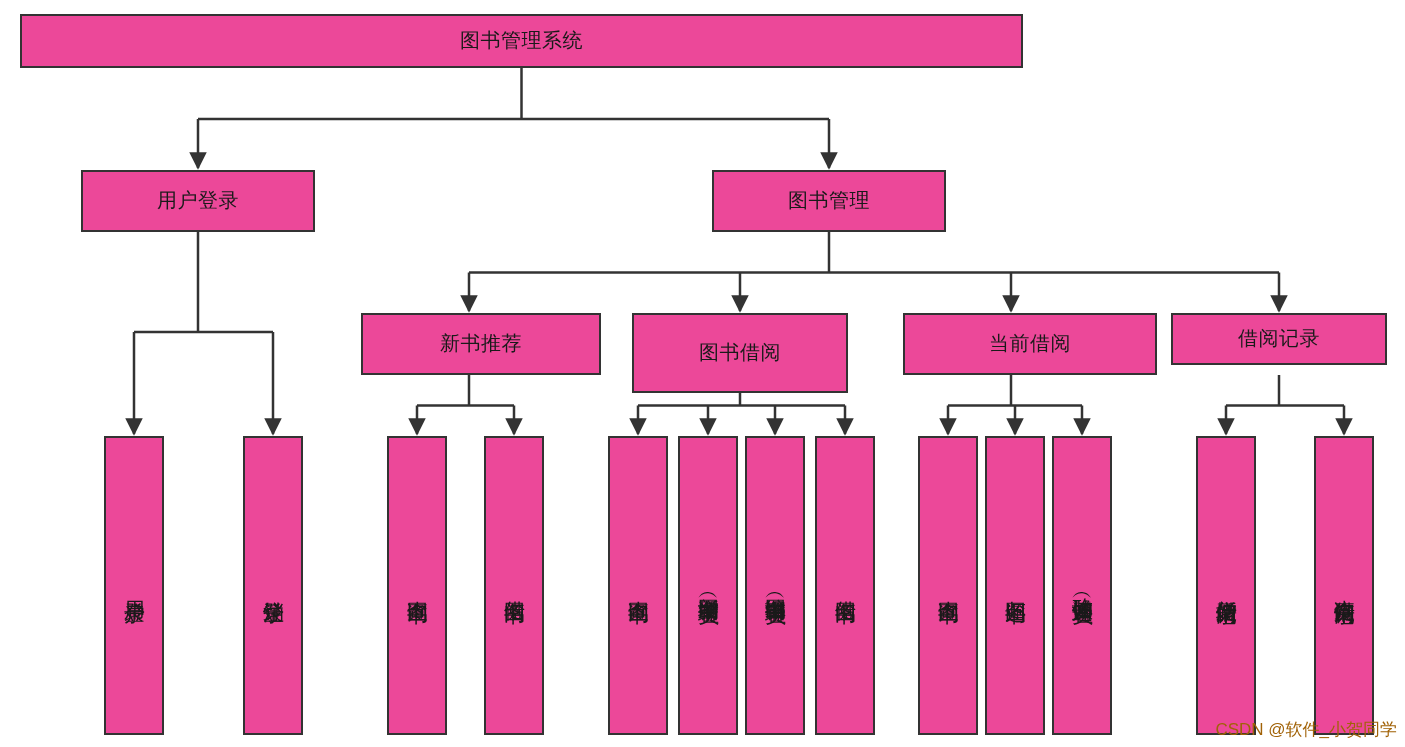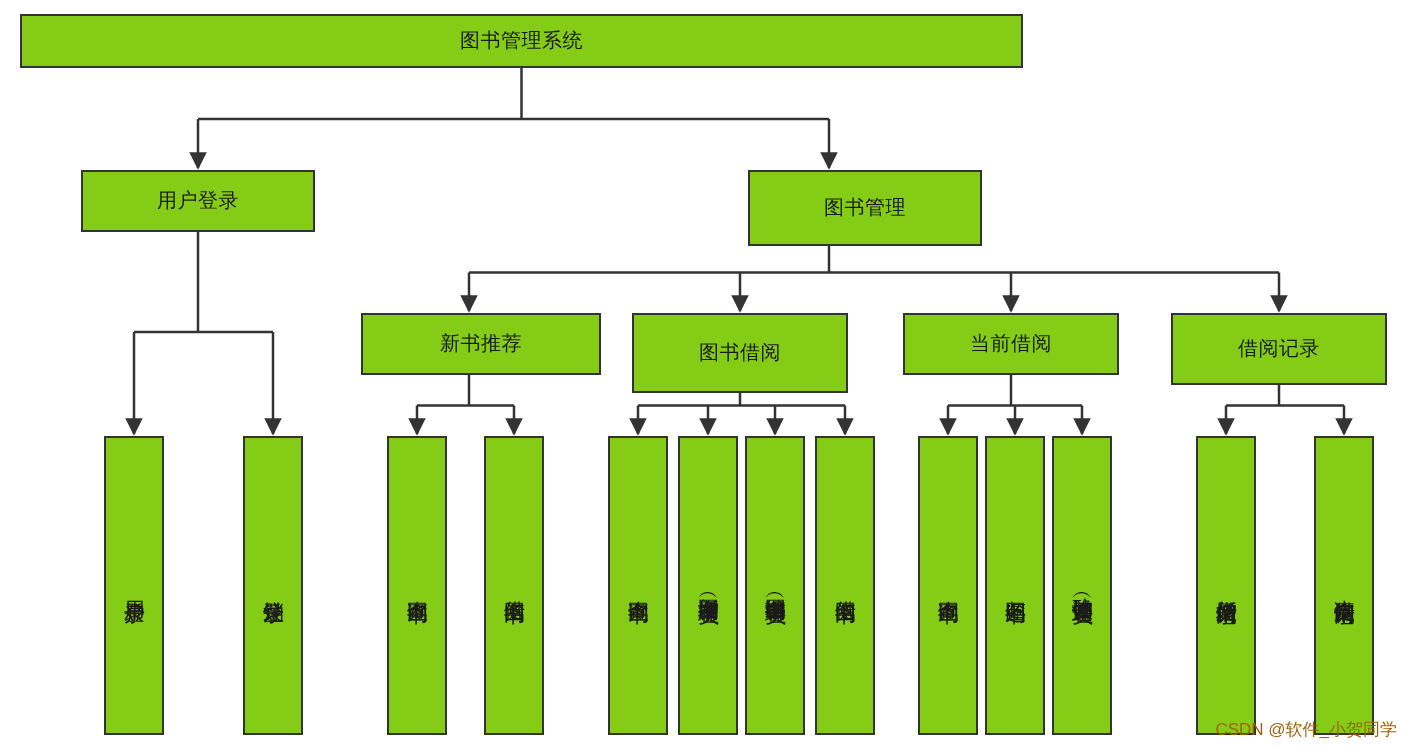--- a/index.html
+++ b/index.html
@@ -18,21 +18,21 @@
     position: absolute;
     left: 0;
     top: 0;
     width: 1405px;
     height: 747px;
   }
   .node {
     position: absolute;
     box-sizing: border-box;
     border: 2px solid #333333;
-    background: #84cc16;
+    background: #ec4899;
     display: flex;
     align-items: center;
     justify-content: center;
     z-index: 2;
   }
   .node .label {
     color: #1a1a1a;
     font-size: 20px;
     line-height: 1.28;
     letter-spacing: 0.5px;
@@ -109,33 +109,33 @@
     </g>
 </svg>
 
 <div id="nodes-layer">
     <div class="node" style="left: 20px; top: 14px; width: 1003px; height: 54px;">
       <span class="label">图书管理系统</span>
     </div>
     <div class="node" style="left: 81px; top: 170px; width: 234px; height: 62px;">
       <span class="label">用户登录</span>
     </div>
-    <div class="node" style="left: 748px; top: 170px; width: 234px; height: 76px;">
+    <div class="node" style="left: 712px; top: 170px; width: 234px; height: 62px;">
       <span class="label">图书管理</span>
     </div>
     <div class="node" style="left: 361px; top: 313px; width: 240px; height: 62px;">
       <span class="label">新书推荐</span>
     </div>
     <div class="node" style="left: 632px; top: 313px; width: 216px; height: 80px;">
       <span class="label">图书借阅</span>
     </div>
-    <div class="node" style="left: 903px; top: 313px; width: 216px; height: 62px;">
+    <div class="node" style="left: 903px; top: 313px; width: 254px; height: 62px;">
       <span class="label">当前借阅</span>
     </div>
-    <div class="node" style="left: 1171px; top: 313px; width: 216px; height: 72px;">
+    <div class="node" style="left: 1171px; top: 313px; width: 216px; height: 52px;">
       <span class="label">借阅记录</span>
     </div>
     <div class="node vertical" style="left: 104px; top: 436px; width: 60px; height: 299px;">
       <span class="label">用户登录</span>
     </div>
     <div class="node vertical" style="left: 243px; top: 436px; width: 60px; height: 299px;">
       <span class="label">注销登录</span>
     </div>
     <div class="node vertical" style="left: 387px; top: 436px; width: 60px; height: 299px;">
       <span class="label">查询图书</span>

